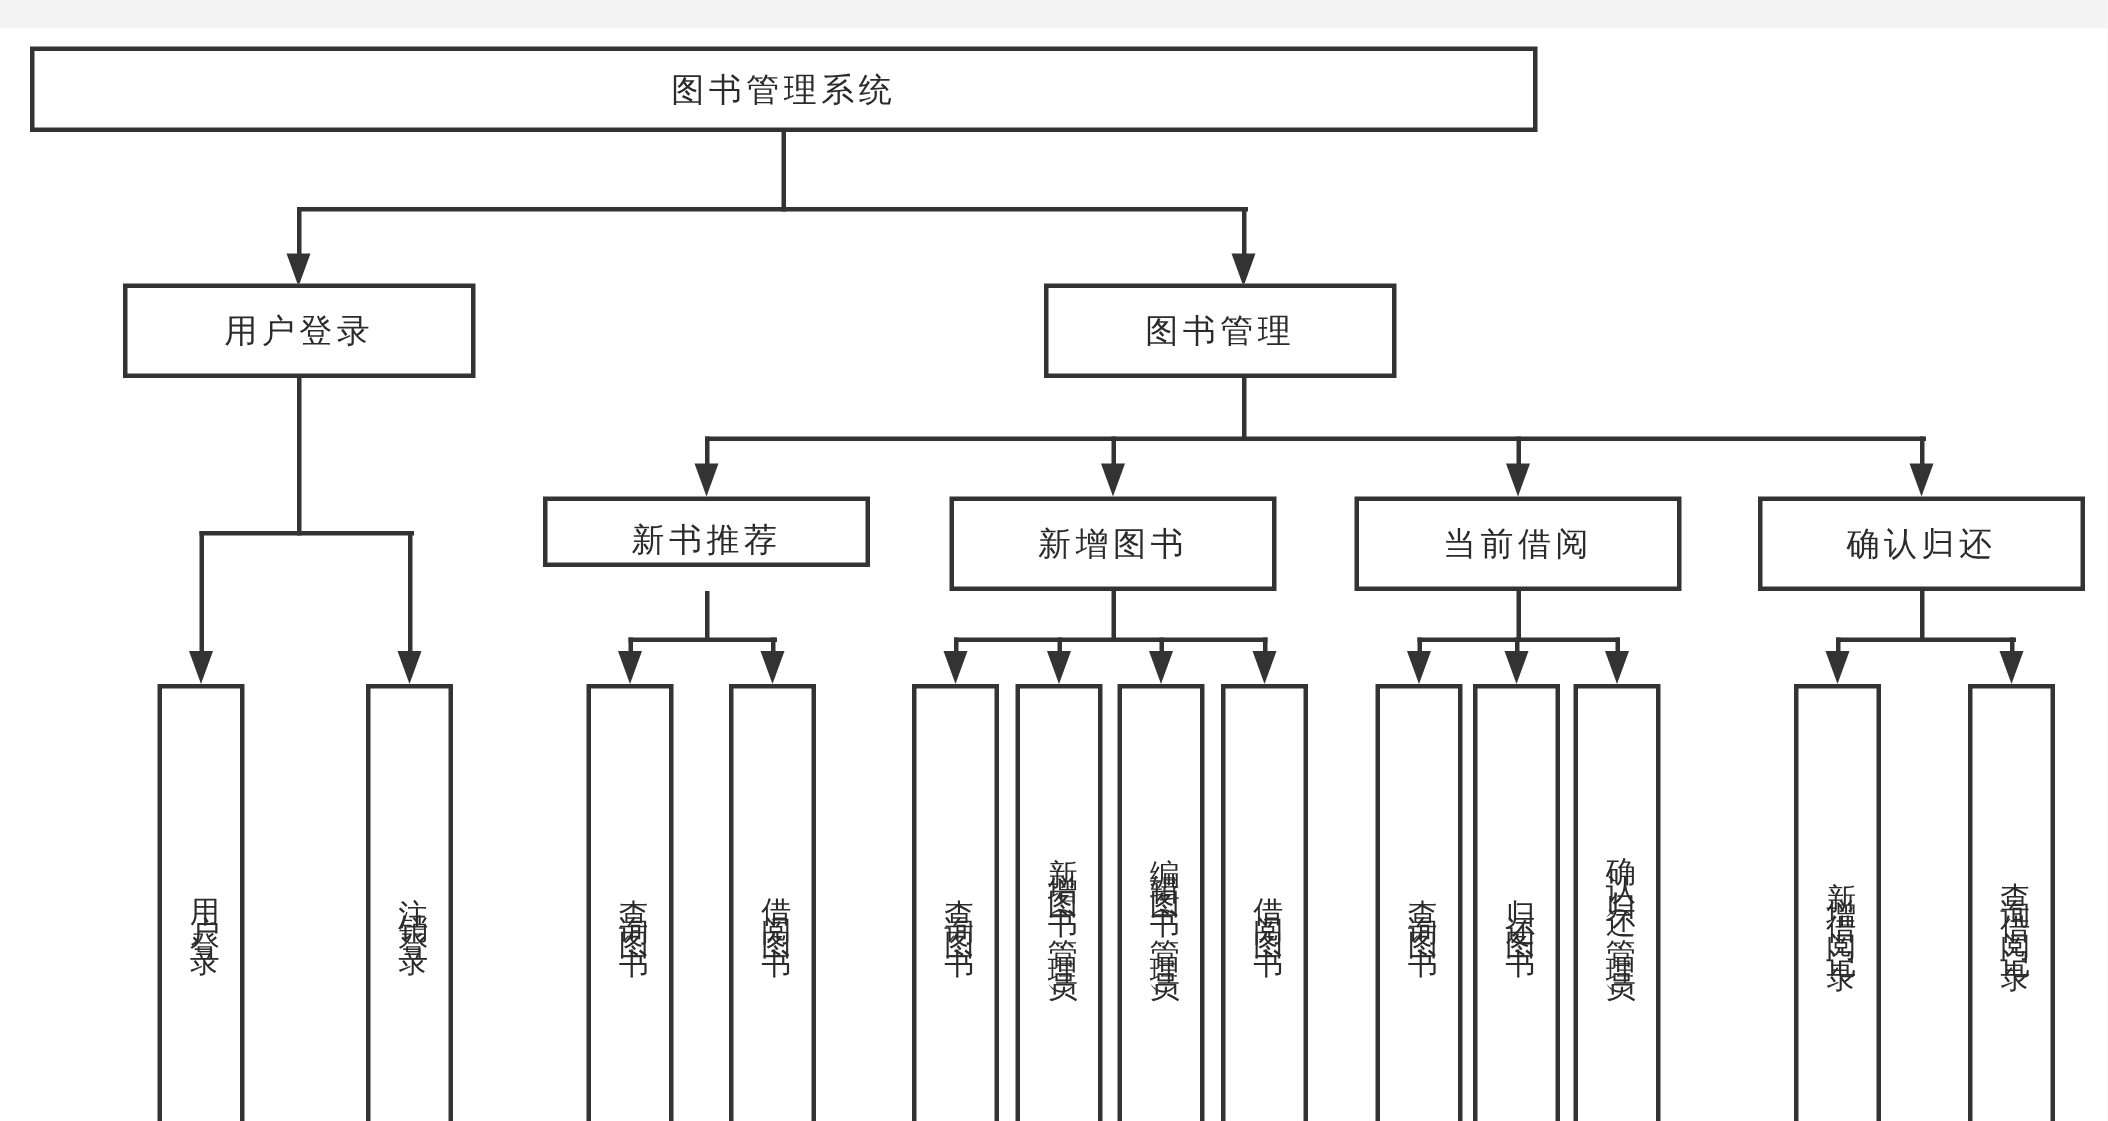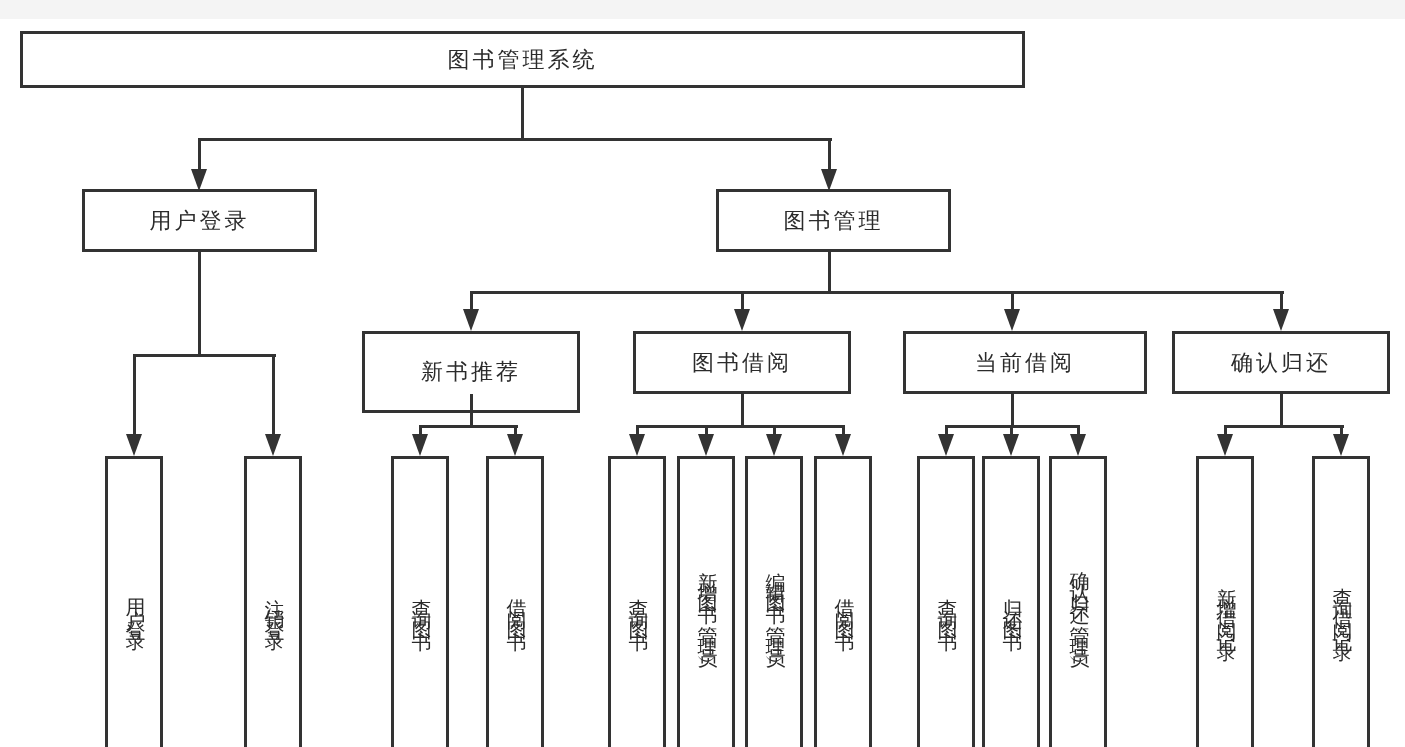--- a/index.html
+++ b/index.html
@@ -79,21 +79,21 @@
   <div class="vl" style="left:521px;top:69px;height:53px;"></div>
   <div class="hl" style="left:198px;top:119px;width:634px;"></div>
   <div class="vl" style="left:198px;top:119px;height:34px;"></div>
   <div class="ah" style="left:191px;top:150px;"></div>
   <div class="vl" style="left:828px;top:119px;height:34px;"></div>
   <div class="ah" style="left:821px;top:150px;"></div>
 
   <div class="node" style="left:82px;top:170px;width:235px;height:63px;">
     <span class="lbl">用户登录</span>
   </div>
-  <div class="node" style="left:716px;top:170px;width:235px;height:63px;">
+  <div class="node" style="left:696px;top:170px;width:235px;height:63px;">
     <span class="lbl">图书管理</span>
   </div>
 
   <div class="vl" style="left:198px;top:233px;height:105px;"></div>
   <div class="hl" style="left:133px;top:335px;width:143px;"></div>
   <div class="vl" style="left:133px;top:335px;height:83px;"></div>
   <div class="ah" style="left:126px;top:415px;"></div>
   <div class="vl" style="left:272px;top:335px;height:83px;"></div>
   <div class="ah" style="left:265px;top:415px;"></div>
 
@@ -101,27 +101,27 @@
   <div class="hl" style="left:470px;top:272px;width:814px;"></div>
   <div class="vl" style="left:470px;top:272px;height:21px;"></div>
   <div class="ah" style="left:463px;top:290px;"></div>
   <div class="vl" style="left:741px;top:272px;height:21px;"></div>
   <div class="ah" style="left:734px;top:290px;"></div>
   <div class="vl" style="left:1011px;top:272px;height:21px;"></div>
   <div class="ah" style="left:1004px;top:290px;"></div>
   <div class="vl" style="left:1280px;top:272px;height:21px;"></div>
   <div class="ah" style="left:1273px;top:290px;"></div>
 
-  <div class="node" style="left:362px;top:312px;width:218px;height:82px;">
+  <div class="node" style="left:362px;top:312px;width:218px;height:47px;align-items:flex-end;">
     <span class="lbl">新书推荐</span>
   </div>
   <div class="node" style="left:633px;top:312px;width:218px;height:63px;">
-    <span class="lbl">图书借阅</span>
-  </div>
-  <div class="node" style="left:903px;top:312px;width:244px;height:63px;">
+    <span class="lbl">新增图书</span>
+  </div>
+  <div class="node" style="left:903px;top:312px;width:218px;height:63px;">
     <span class="lbl">当前借阅</span>
   </div>
   <div class="node" style="left:1172px;top:312px;width:218px;height:63px;">
     <span class="lbl">确认归还</span>
   </div>
 
   <div class="vl" style="left:470px;top:375px;height:34px;"></div>
   <div class="hl" style="left:419px;top:406px;width:99px;"></div>
   <div class="vl" style="left:419px;top:406px;height:12px;"></div>
   <div class="ah" style="left:412px;top:415px;"></div>

